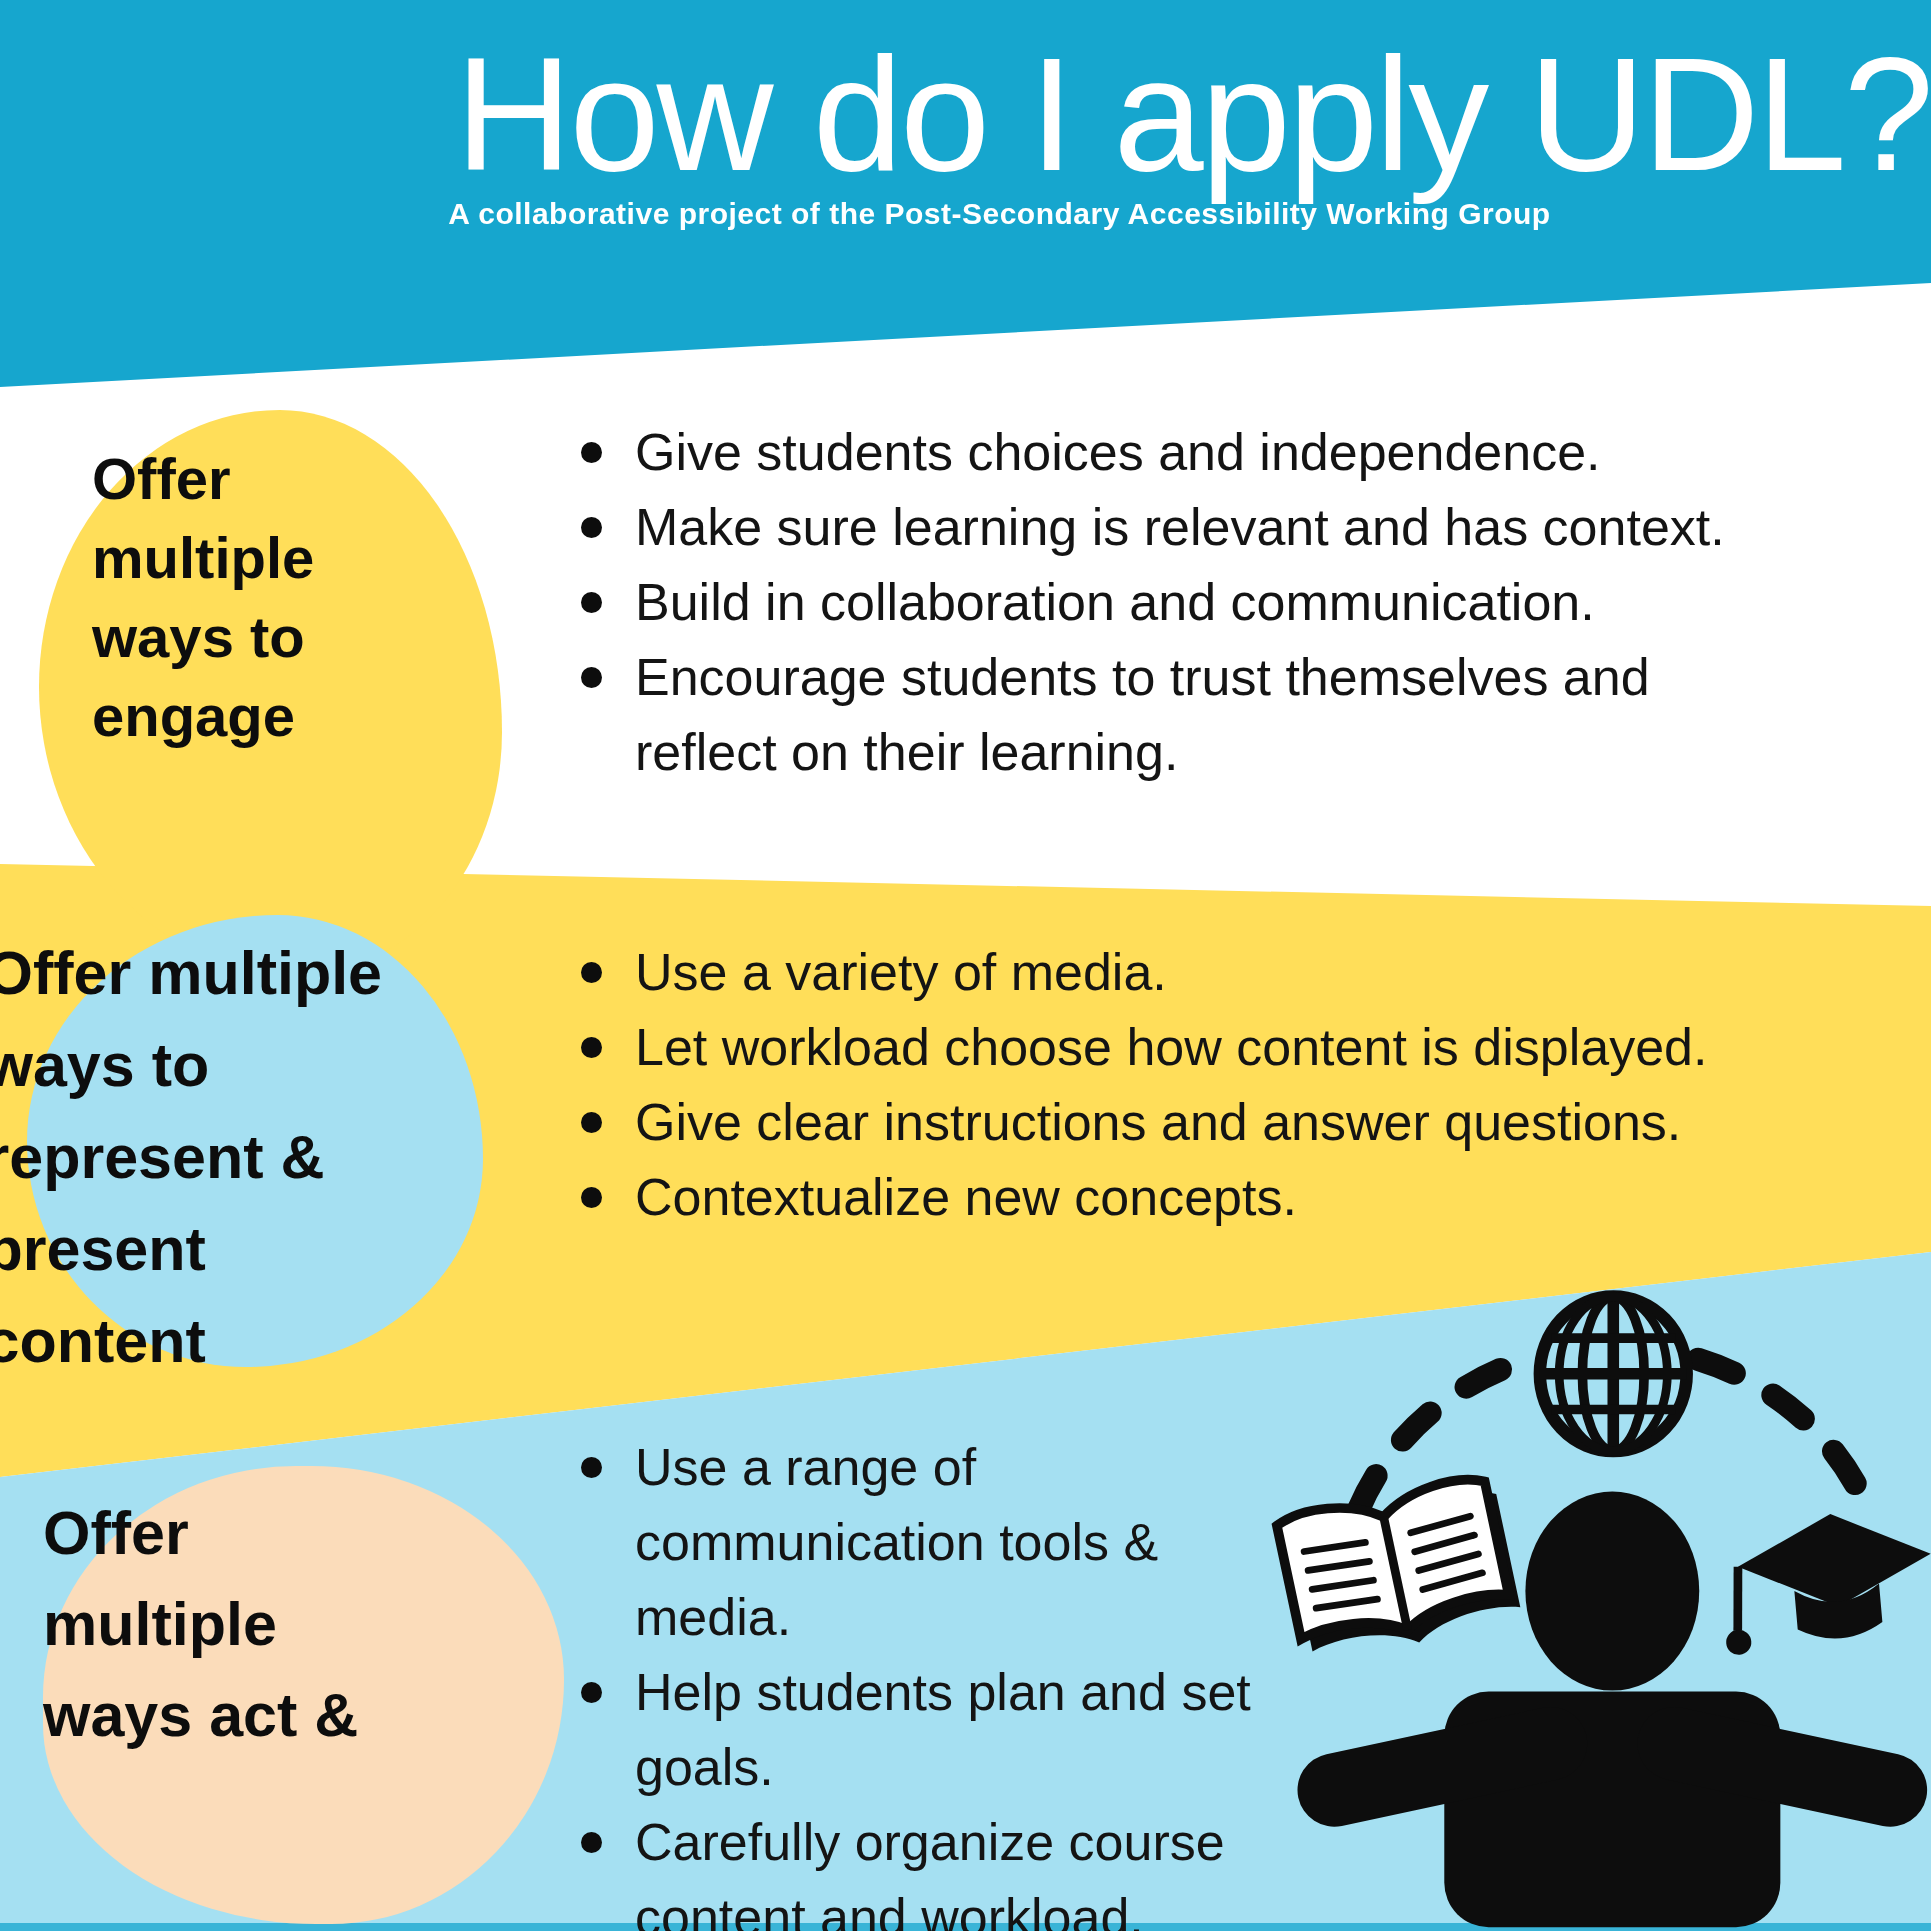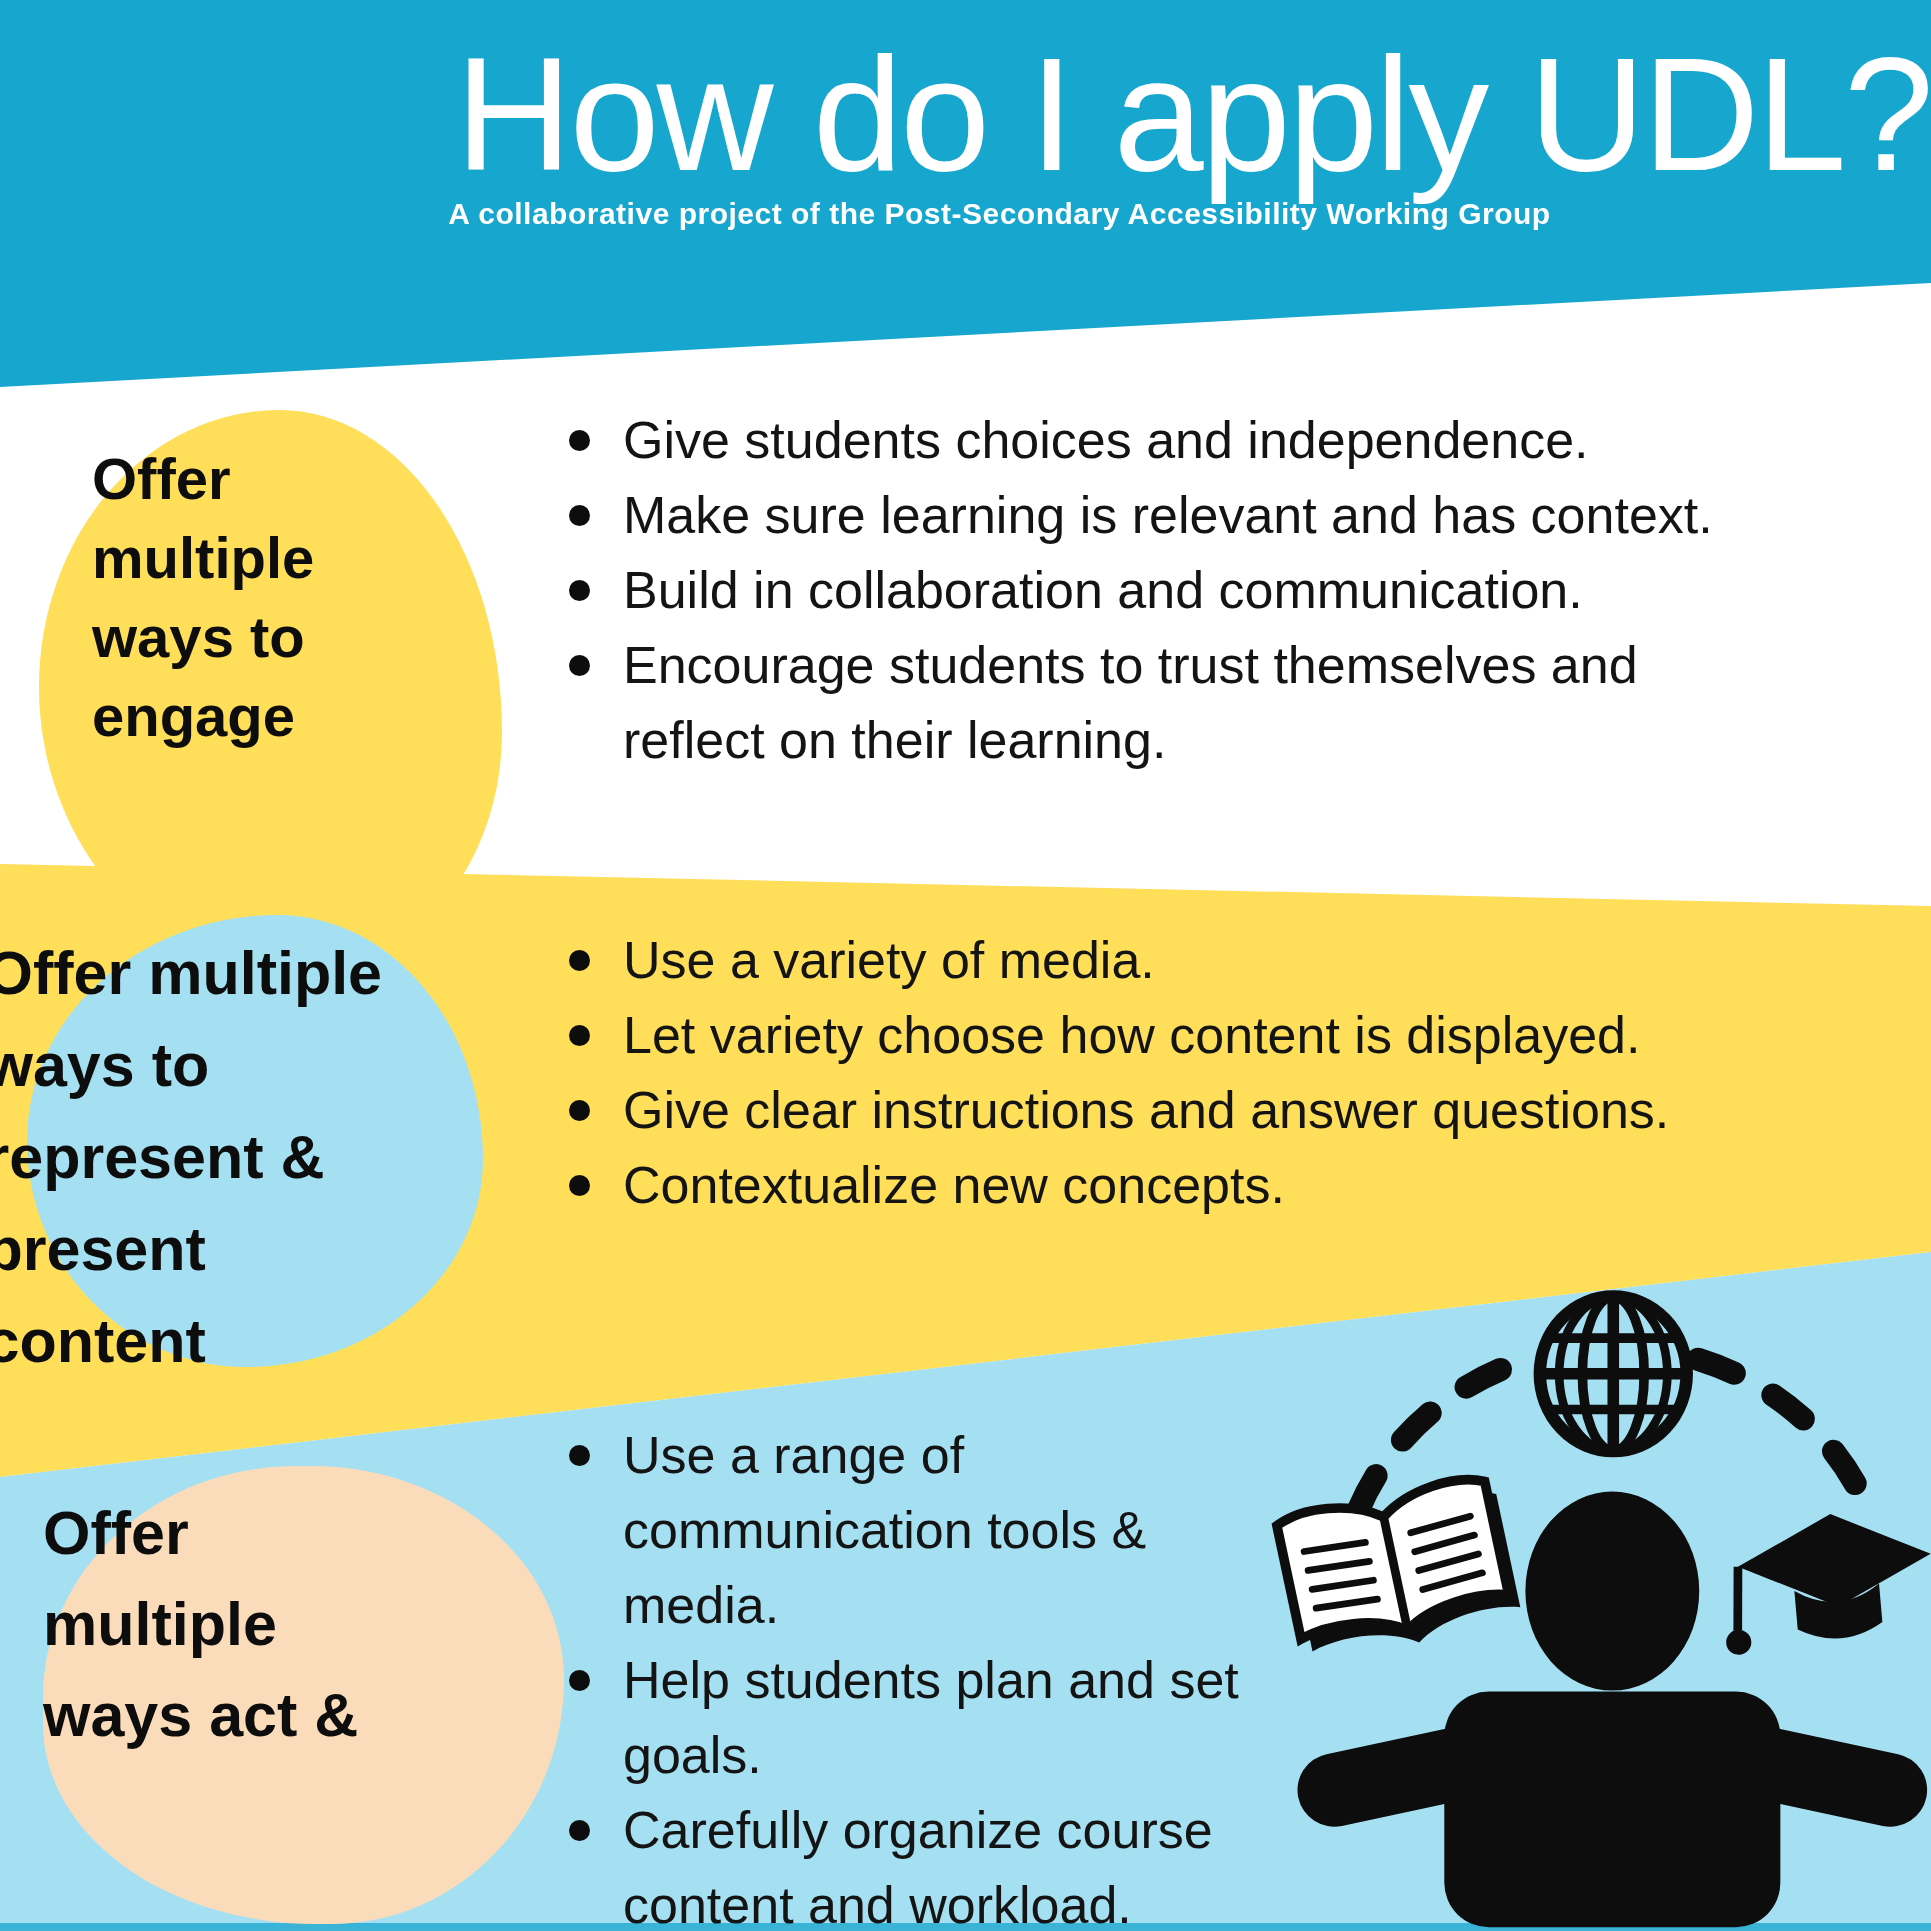--- a/index.html
+++ b/index.html
@@ -27,21 +27,21 @@
          color:#ffffff;font-size:162px;font-weight:200;letter-spacing:-2.9px;line-height:1.1;}
   #subtitle{position:absolute;left:0;top:197px;width:1931px;text-align:center;
          color:#ffffff;font-size:30px;font-weight:bold;letter-spacing:0.5px;margin-left:34px;}
   
   .blob-heading{position:absolute;font-weight:bold;color:var(--ink);text-align:left;}
   .blob-heading span{display:block;}
   #h1{left:92px;top:439px;width:357px;font-size:58px;line-height:79px;}
   #h2{left:-14.5px;top:927px;width:531px;font-size:61px;line-height:92px;}
   #h3{left:43px;top:1488px;width:521px;font-size:61px;line-height:91px;}
   
-  ul.bullets{position:absolute;list-style:none;margin:0;padding:0;color:#141414;
+  ul.bullets{position:absolute;list-style:none;margin:12px;padding:0;color:#141414;
          font-size:52px;line-height:75px;font-weight:400;}
   ul.bullets li{position:relative;padding-left:58px;}
   ul.bullets .dot{position:absolute;left:3.9px;top:27px;width:21px;height:21px;border-radius:50%;
          background:#0d0d0d;}
   ul.bullets .line{display:block;}
   #ul1{left:565px;top:403px;width:1342px;}
   #ul2{left:565px;top:923px;width:1342px;}
   #ul3{left:565px;top:1418px;width:743px;}
   
   #illustration{position:absolute;left:1255px;top:1284px;width:676px;height:647px;color:var(--ink);}
@@ -98,21 +98,21 @@
     <span>content</span>
   </div>
 
   <ul id="ul2" class="bullets">
     <li>
         <span class="dot"></span>
       <span class="line">Use a variety of media.</span>
       </li>
     <li>
         <span class="dot"></span>
-      <span class="line">Let variety choose how content is displayed.</span>
+      <span class="line">Let workload choose how content is displayed.</span>
       </li>
     <li>
         <span class="dot"></span>
       <span class="line">Give clear instructions and answer questions.</span>
       </li>
     <li>
         <span class="dot"></span>
       <span class="line">Contextualize new concepts.</span>
       </li>
   </ul>

